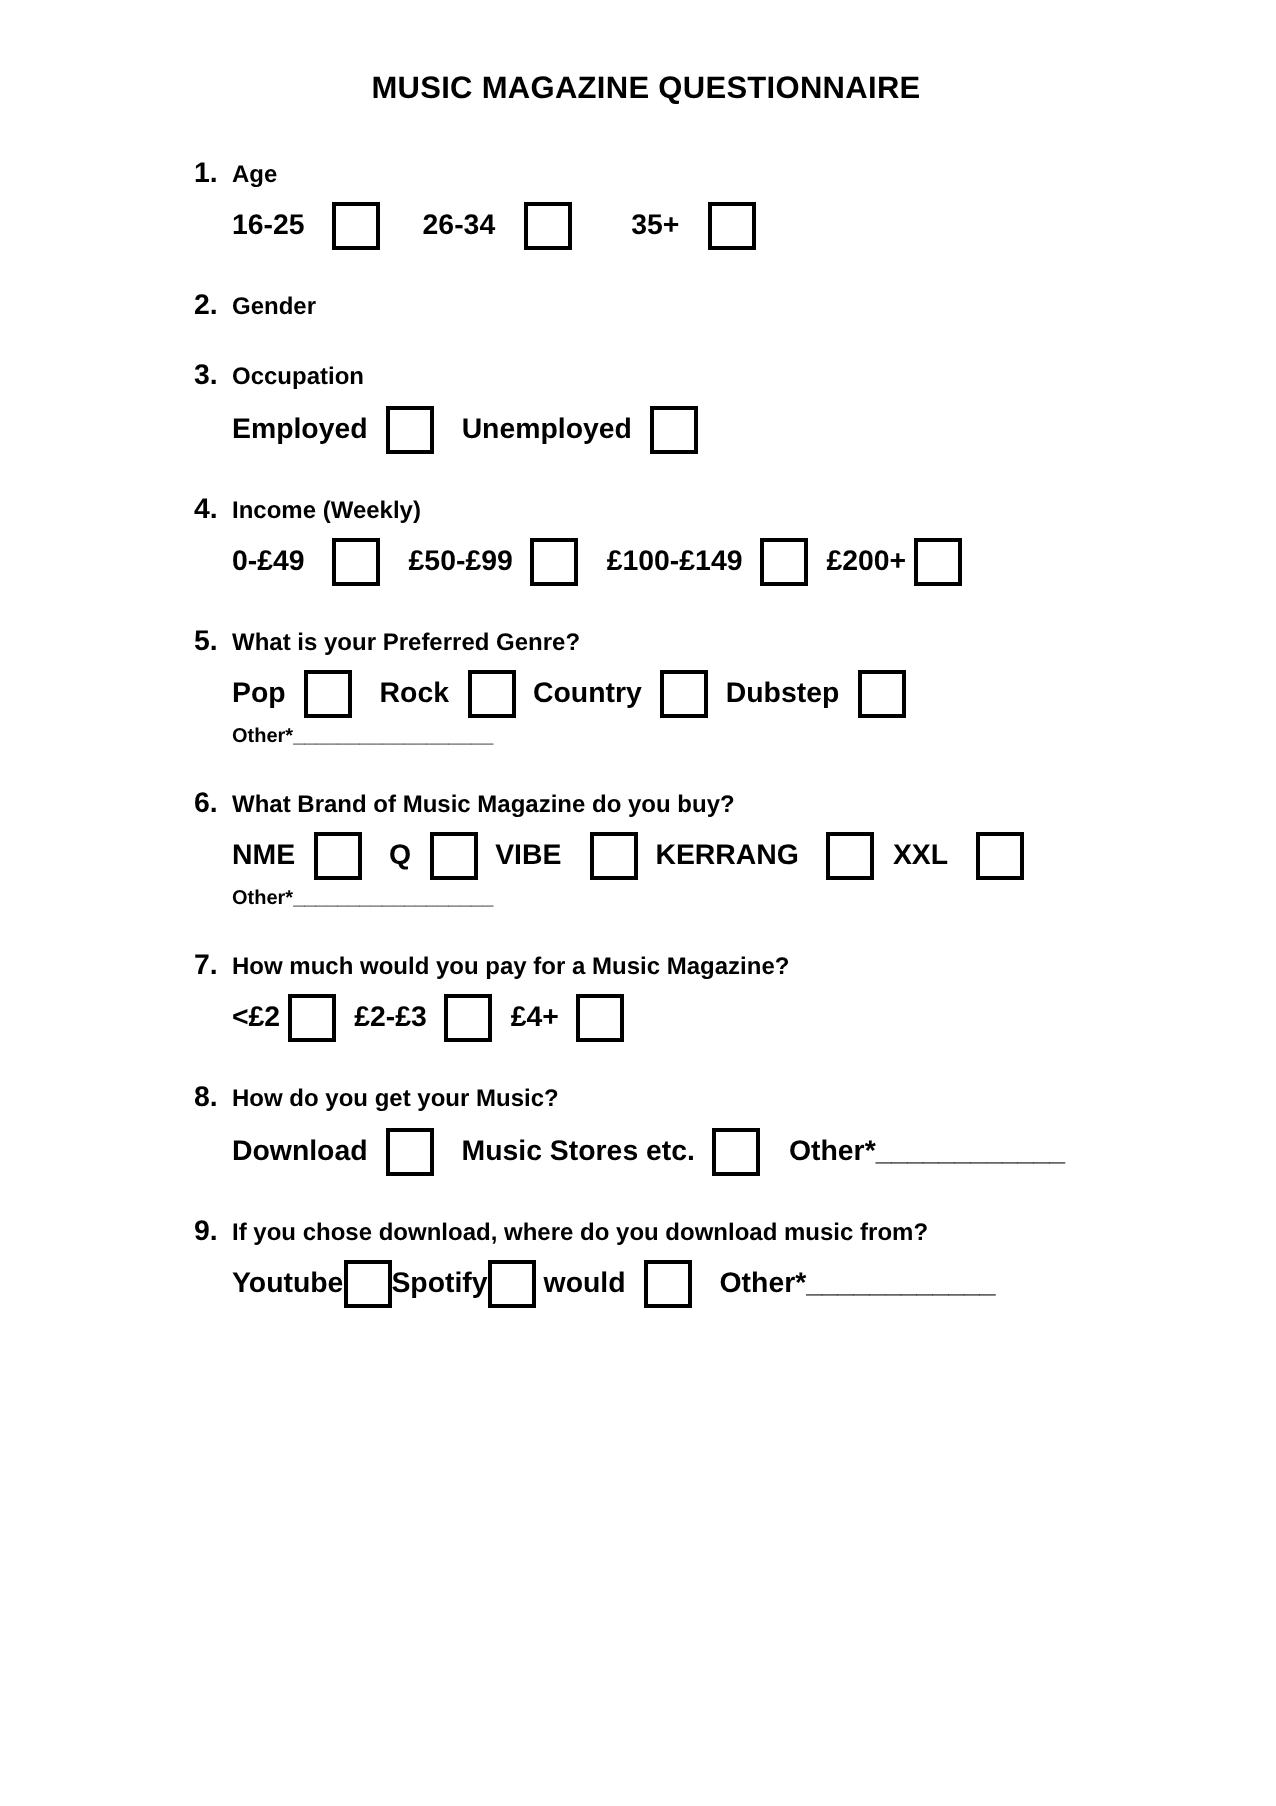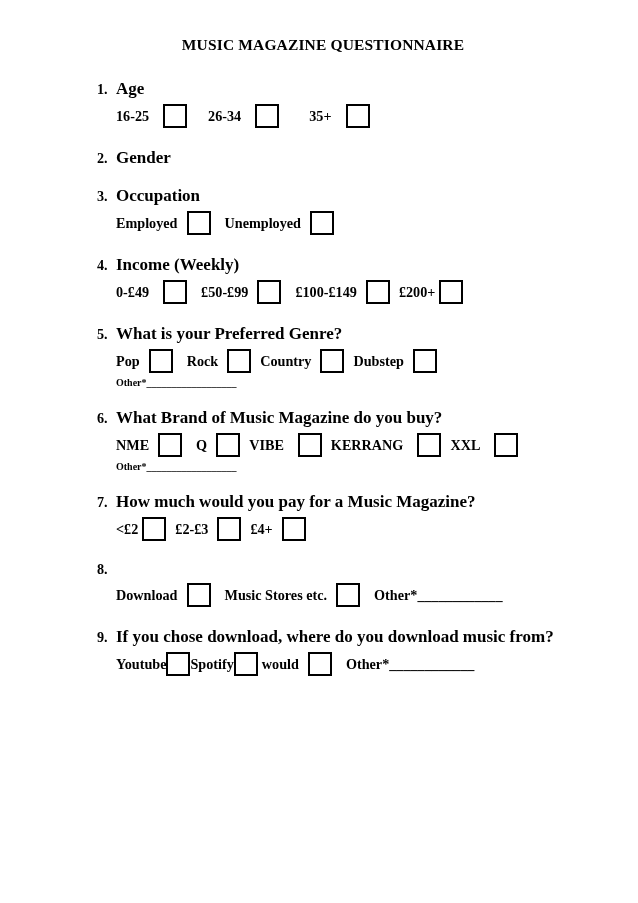--- a/index.html
+++ b/index.html
@@ -15,21 +15,20 @@
     color: #000000;
     overflow: hidden;
   }
 
   .page {
     width: 638px;
     height: 903px;
     background: #ffffff;
     position: relative;
     box-sizing: border-box;
-    font-family: Liberation Serif, serif;
   }
 
   .doc-title {
     text-align: center;
     font-size: 15.5px;
     font-weight: bold;
     letter-spacing: 0.15px;
     padding-top: 36px;
     margin: 0 0 0 8px;
   }
@@ -54,21 +53,21 @@
   }
 
   .q-num {
     width: 19px;
     flex: 0 0 19px;
     font-size: 14.2px;
     font-weight: bold;
   }
 
   .q-text {
-    font-size: 17px;
+    font-size: 12px;
     font-weight: bold;
   }
 
   .q-options {
     display: flex;
     align-items: center;
     flex-wrap: nowrap;
     padding-left: 19px;
     margin-top: 7px;
     line-height: 1.0;
@@ -308,20 +307,21 @@
           <span class="opt-label">£4+</span>
           <span class="gap-s"></span>
           <span class="checkbox"></span>
         </span>
       </div>
     </div>
 
     <div class="q-block">
       <div class="q-head">
         <span class="q-num">8.</span>
+        <span class="q-text">How do you get your Music?</span>
       </div>
       <div class="q-options">
         <span class="opt">
           <span class="opt-label">Download</span>
           <span class="gap-s"></span>
           <span class="checkbox"></span>
         </span>
         <span class="gap-m"></span>
         <span class="opt">
           <span class="opt-label">Music Stores etc.</span>

